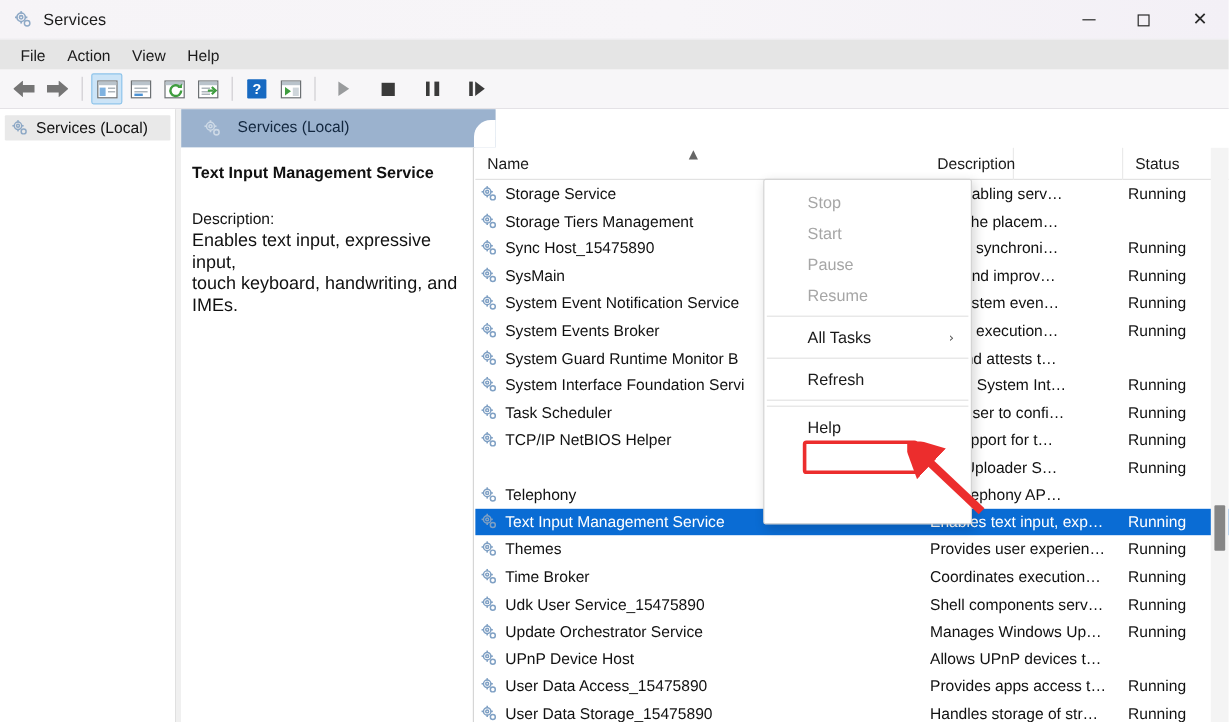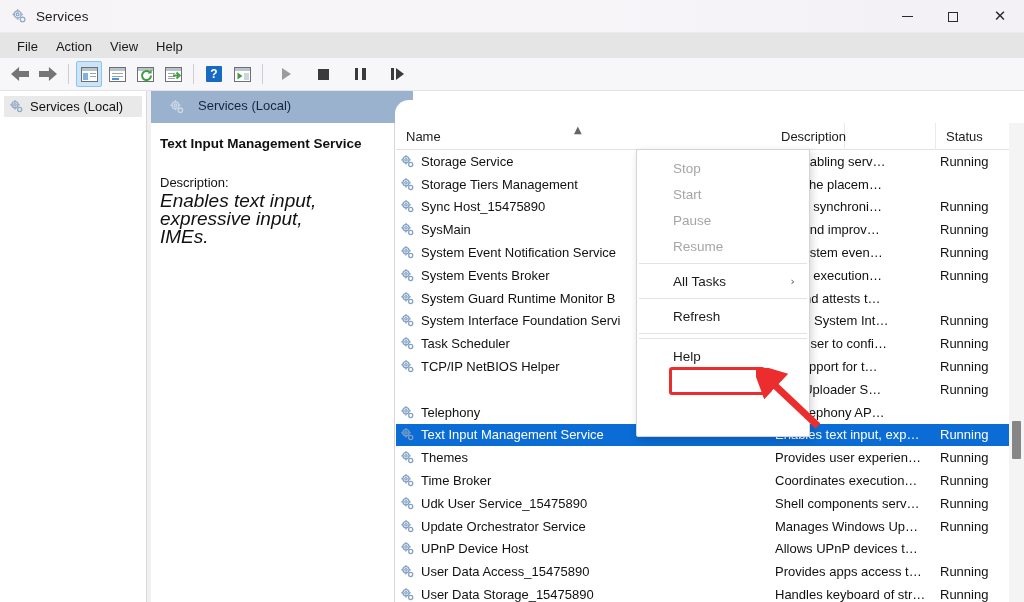--- a/index.html
+++ b/index.html
@@ -145,21 +145,21 @@
   .tabstrip .tab-icon { position: absolute; left: 18px; top: 8px; width: 16px; height: 16px; }
 
   
   .detailpane {
     position: absolute; left: 0; top: 32px; width: 244px; height: 479px;
     background: #ffffff; border-right: 1px solid #d6d6d6;
     padding: 12px 13px 0 9px;
   }
   .detail-title { font-size: 13.5px; font-weight: bold; color: #111; line-height: 18px; }
   .detail-desc-label { font-size: 13px; color: #111; margin-top: 21px; line-height: 18px; }
-  .detail-desc-body { font-size: 19px; color: #111; line-height: 18px; font-style: italic; }
+  .detail-desc-body { font-size: 15px; color: #111; line-height: 18px; }
 
   
   .listview {
     position: absolute; left: 245px; top: 32px; width: 628px; height: 479px;
     background: #ffffff; overflow: hidden;
   }
   .lv-header {
     position: absolute; left: 0; top: 0; width: 628px; height: 27px;
     background: #ffffff; border-bottom: 1px solid #e2e2e2;
   }
@@ -395,20 +395,21 @@
             </g>
           </svg>
         </span>
         <span class="lbl">Services (Local)</span>
       </div>
 
       <div class="detailpane">
         <div class="detail-title">Text Input Management Service</div>
         <div class="detail-desc-label">Description:</div>
         <div class="detail-desc-body">Enables text input, expressive input,</div>
+        <div class="detail-desc-body">touch keyboard, handwriting, and</div>
         <div class="detail-desc-body">IMEs.</div>
       </div>
 
       <div class="listview">
         <div class="lv-header">
           <div class="col" style="left:0; width:449px;">
             <span>Name</span>
           </div>
           <span class="sortmark" style="left:178px;">▲</span>
           <div class="col" style="left:375px; width:165px;">
@@ -832,21 +833,21 @@
   <g fill="#7fa0c4">
     <rect x="5.7" y="1.2" width="1.4" height="1.9"></rect>
     <rect x="5.7" y="9.3" width="1.4" height="1.9"></rect>
     <rect x="1.4" y="5.5" width="1.9" height="1.4"></rect>
     <rect x="9.5" y="5.5" width="1.9" height="1.4"></rect>
   </g>
                   </svg>
                 </span>
                 <span>User Data Storage_15475890</span>
               </div>
-              <div class="c-desc">Handles keyboard of str…</div>
+              <div class="c-desc">Handles storage of str…</div>
               <div class="c-status">Running</div>
             </div>
           </div>
 
         <div class="vscroll">
           <div class="vthumb" style="top:298px; height:38px;"></div>
         </div>
       </div>
     </div>
   </div>

